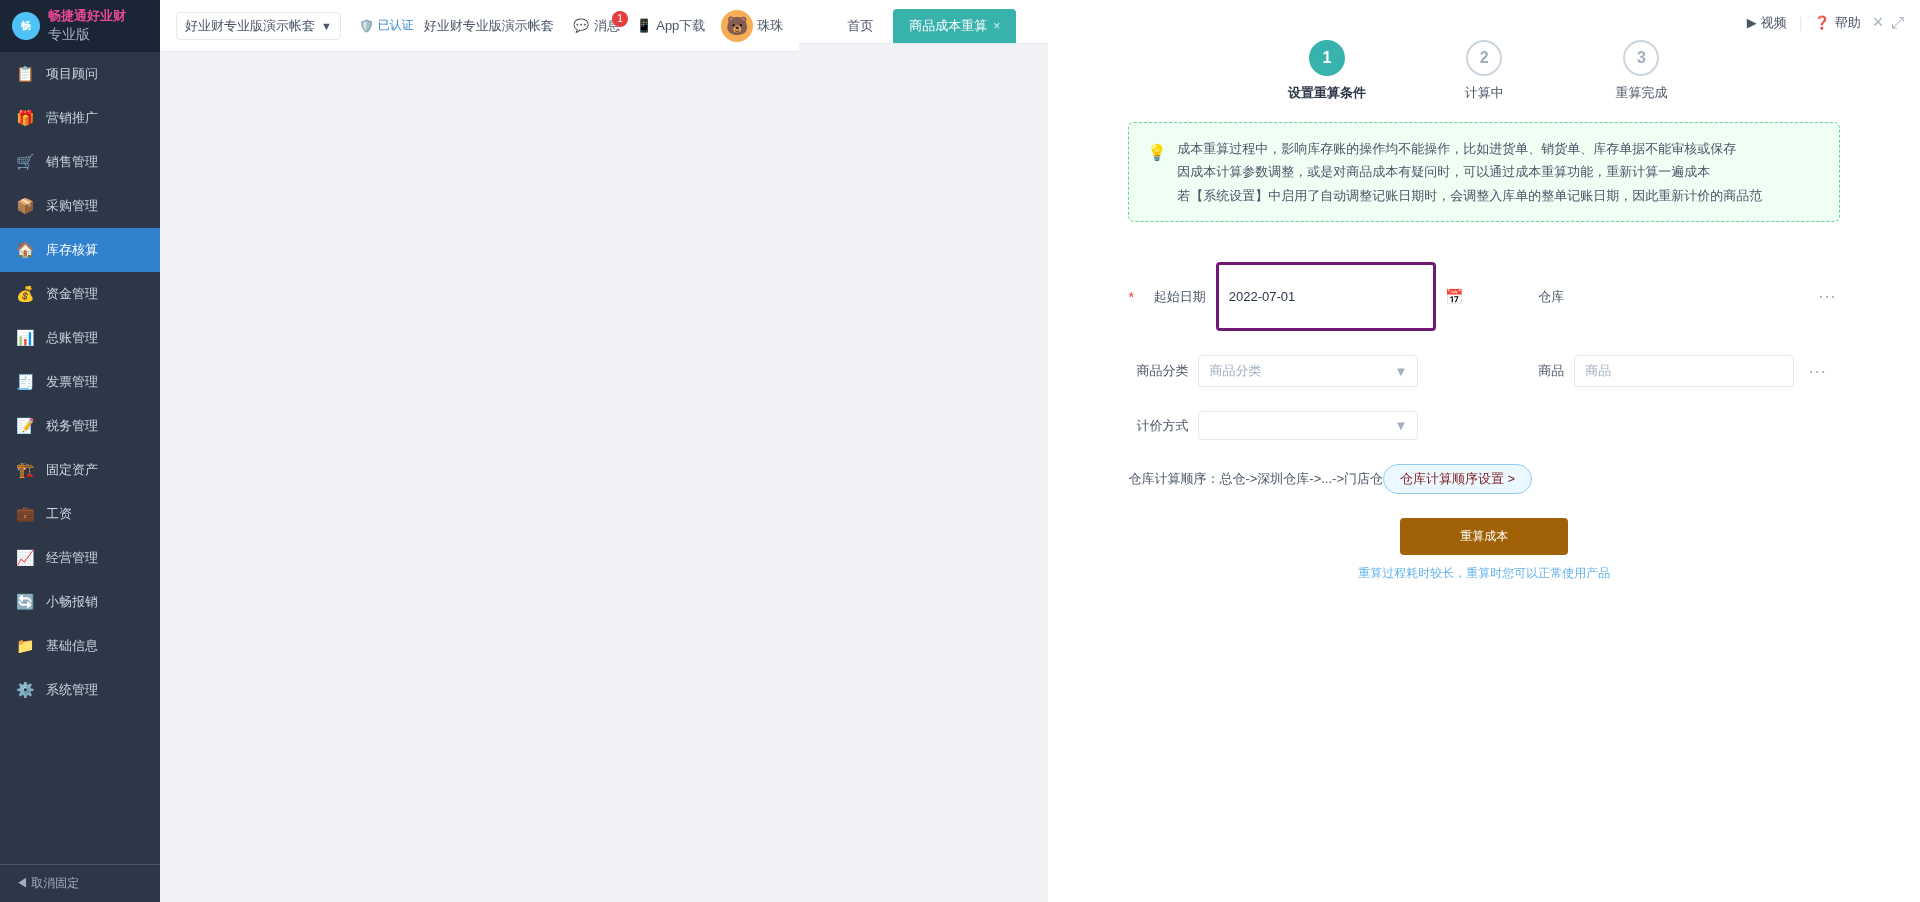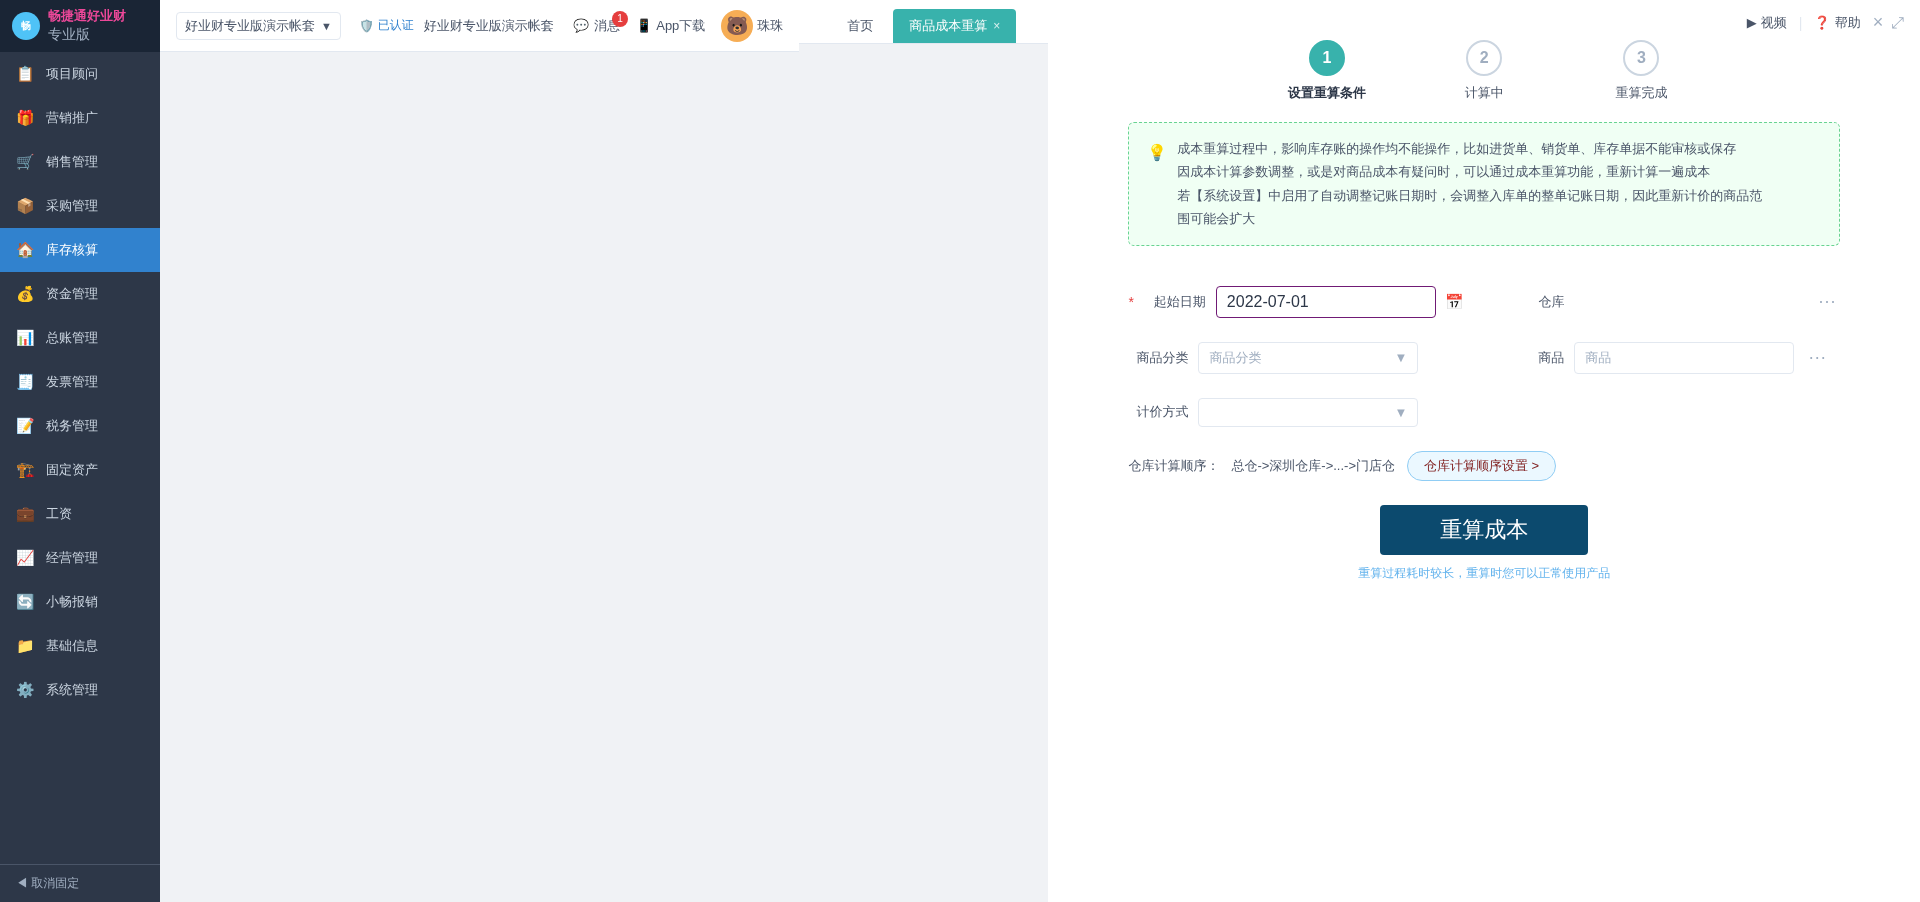--- a/index.html
+++ b/index.html
@@ -218,24 +218,24 @@
     .form-label {
       font-size: 13px;
       color: #4a5568;
       white-space: nowrap;
       min-width: 60px;
       text-align: right;
     }
     .form-required { color: #e53e3e; margin-right: 2px; }
     .form-input {
       flex: 1;
-      border: 1px solid #701a75;
+      border: 3px solid #701a75;
       border-radius: 4px;
-      padding: 6px 10px;
-      font-size: 16px;
+      padding: 24px 10px;
+      font-size: 13px;
       color: #2d3748;
       outline: none;
       max-width: 220px;
     }
     .form-select {
       flex: 1;
       border: 1px solid #e2e8f0;
       border-radius: 4px;
       padding: 6px 10px;
       font-size: 13px;
@@ -249,21 +249,20 @@
       padding: 0 4px;
     }
     .form-calendar {
       color: #63b3ed; cursor: pointer; font-size: 15px;
     }
 
     
     .calc-order-row {
       display: flex;
       align-items: center;
-      gap: 12px;
       margin-bottom: 24px;
     }
     .calc-order-label { font-size: 13px; color: #4a5568; }
     .calc-order-value { font-size: 13px; color: #4a5568; }
     .calc-order-btn {
       background: #ebf8ff;
       border: 1px solid #90cdf4;
       border-radius: 20px;
       padding: 5px 16px;
       font-size: 13px;
@@ -274,26 +273,26 @@
 
     
     .submit-area {
       display: flex;
       flex-direction: column;
       align-items: center;
       gap: 10px;
       margin-top: 20px;
     }
     .submit-btn {
-      background: #0c4a6e;
+      background: #a16207;
       color: #fff;
       border: none;
       border-radius: 4px;
       padding: 10px 60px;
-      font-size: 22px;
+      font-size: 12px;
       cursor: pointer;
       font-family: inherit;
     }
     .submit-hint {
       font-size: 12px;
       color: #63b3ed;
     }
 
     
     .sidebar-scrollarea::-webkit-scrollbar { width: 4px; }
@@ -477,21 +476,20 @@
         <div class="step-label">重算完成</div>
       </div>
     </div>
 
     <div class="notice-box">
       <span class="notice-icon">💡</span>
       <div>
         <div>成本重算过程中，影响库存账的操作均不能操作，比如进货单、销货单、库存单据不能审核或保存</div>
         <div>因成本计算参数调整，或是对商品成本有疑问时，可以通过成本重算功能，重新计算一遍成本</div>
         <div>若【系统设置】中启用了自动调整记账日期时，会调整入库单的整单记账日期，因此重新计价的商品范</div>
-        <div>围可能会扩大</div>
       </div>
     </div>
 
     <div class="form-area">
 
       <div class="form-row">
         <div class="form-group">
           <span class="form-required">*</span>
           <span class="form-label">起始日期</span>
           <input class="form-input" type="text" value="2022-07-01" style="">

